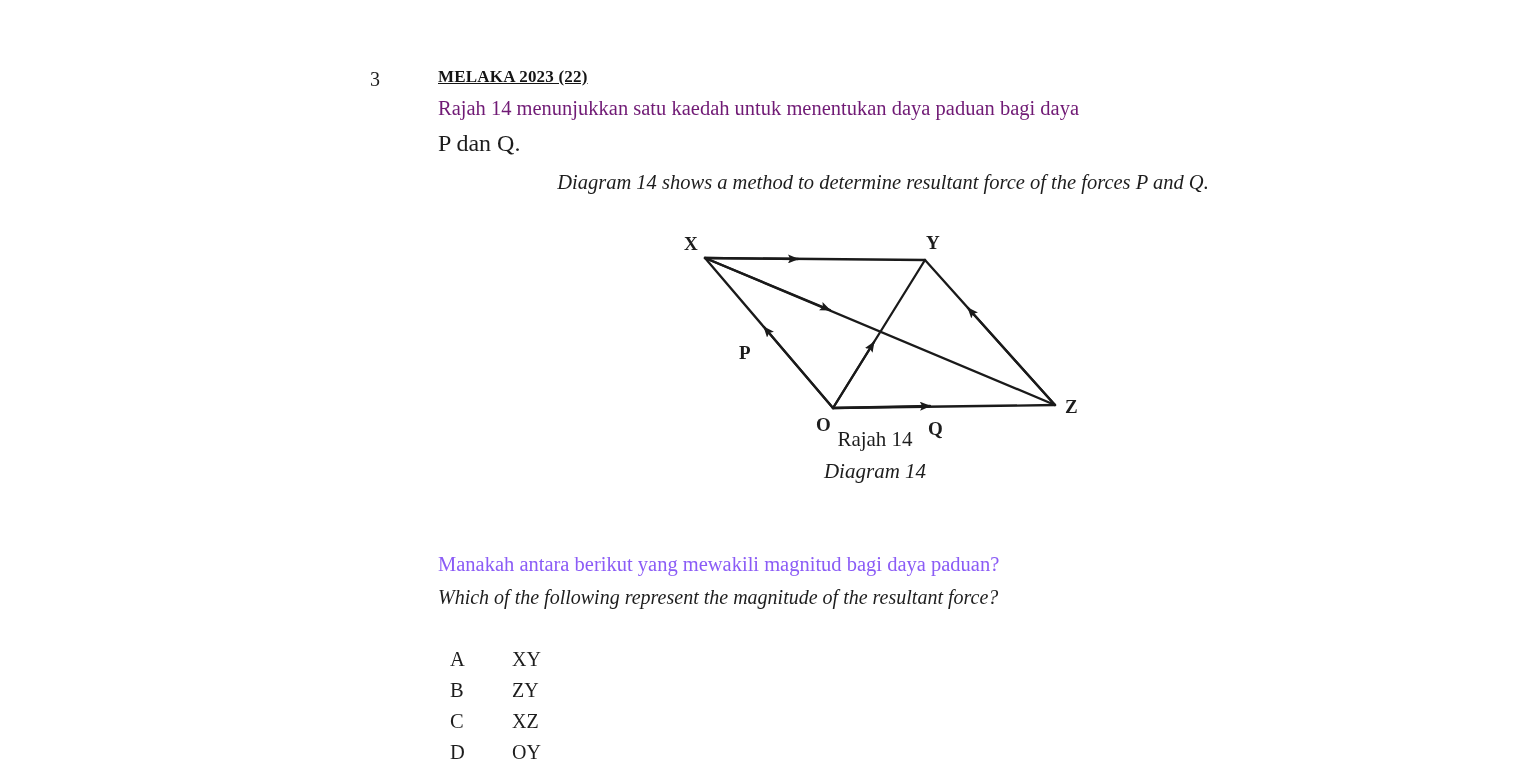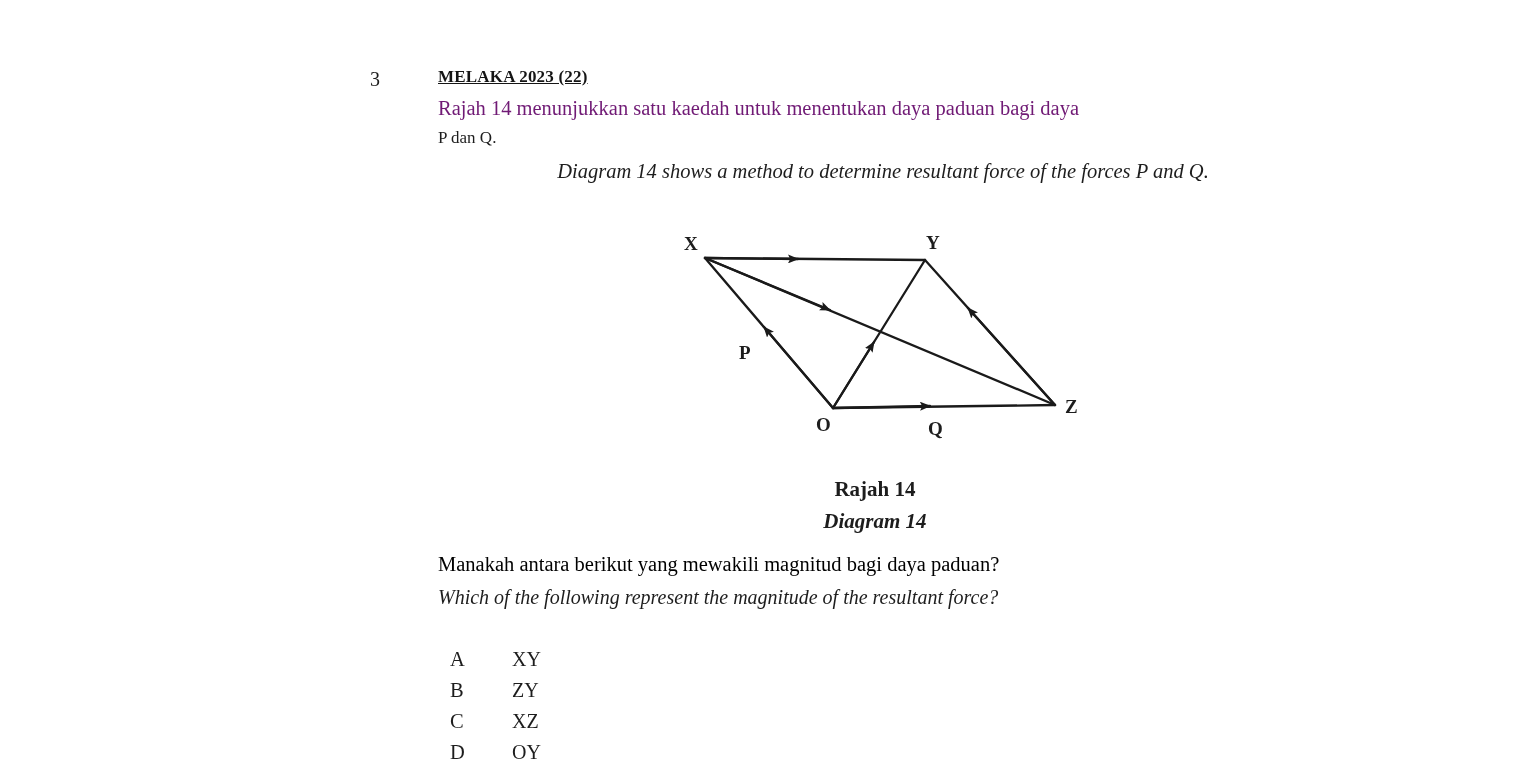--- a/index.html
+++ b/index.html
@@ -53,21 +53,21 @@
   .q-stem {
     font-size: 20.5px;
     line-height: 1.58;
     text-align: justify;
     text-justify: inter-word;
     margin: 0;
     color: #701a75;
     width: 885px;
   }
   .q-stem-2 {
-    font-size: 17px;
+    font-size: 24px;
     line-height: 1.5;
     margin: 0;
     color: #1d1d1d;
   }
 
   .q-stem-en {
     font-size: 20.5px;
     font-style: italic;
     line-height: 1.5;
     margin: 6px 0 0 0;
@@ -82,24 +82,23 @@
     left: 640px;
     top: 222px;
     width: 470px;
     height: 230px;
   }
   .diagram-wrap svg { display: block; }
 
   .diagram-caption {
     position: absolute;
     left: 640px;
-    top: 474px;
+    top: 424px;
     width: 470px;
     text-align: center;
-    font-weight: bold;
   }
   .caption-ms {
     font-size: 21px;
     line-height: 1.5;
     color: #1d1d1d;
   }
   .caption-en {
     font-size: 21px;
     font-style: italic;
     line-height: 1.5;
@@ -110,21 +109,21 @@
   .prompt {
     position: absolute;
     left: 438px;
     top: 548px;
     width: 900px;
   }
   .prompt-ms {
     font-size: 20.5px;
     line-height: 1.6;
     margin: 0;
-    color: #000000;
+    color: #8b5cf6;
     white-space: nowrap;
   }
   .prompt-en {
     font-size: 20px;
     font-style: italic;
     line-height: 1.6;
     margin: 0;
     color: #1d1d1d;
     white-space: nowrap;
   }

